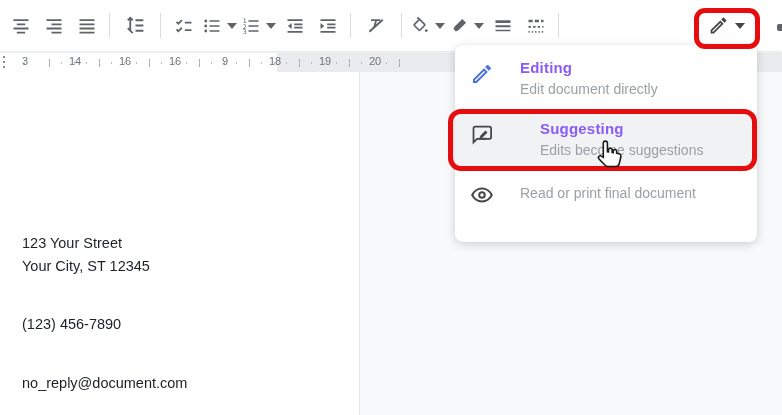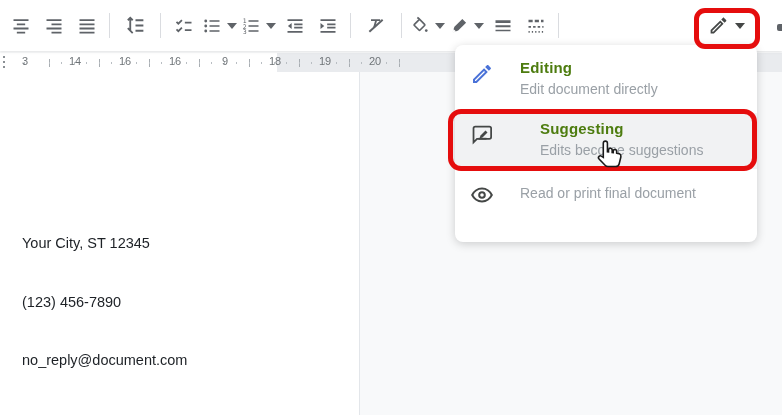--- a/index.html
+++ b/index.html
@@ -40,21 +40,21 @@
   .doc-text { position:absolute; left:22px; top:232px; z-index:2; color:#1d2126; font-size:14.5px; line-height:22.5px; }
   .doc-line.bold { font-weight:normal;margin-top:36px; }
 
   
   .menu { position:absolute; left:455px; top:45px; width:302px; height:197px; background:#fff; border-radius:8px;
           box-shadow:0 2px 10px rgba(0,0,0,.18); z-index:10; padding-top:7px; }
   .menu-item { position:relative; height:58px; padding:7px 16px 0 15px; display:flex; align-items:flex-start; }
   .menu-item.hovered { background:#f1f2f3; height:56px; margin-top:3px;gap:20px; }
   .mi-icon { width:24px; height:24px; margin-top:3px; flex:0 0 auto; }
   .mi-text { margin-left:26px; }
-  .mi-title { font-size:15px; font-weight:bold; color:#4d7c0f; letter-spacing:.2px; }
+  .mi-title { font-size:15px; font-weight:bold; color:#8b5cf6; letter-spacing:.2px; }
   .mi-desc { font-size:14px; color:#9aa0a6; margin-top:5px; }
 
   
   .redbox { position:absolute; border:5px solid #e50d0d; border-radius:11px; z-index:20; pointer-events:none; }
   .redbox-toolbar { left:694px; top:8px; width:66px; height:41px; }
   .redbox-suggesting { left:448px; top:109px; width:309px; height:62px; border-radius:13px; }
 
   
   .cursor { position:absolute; left:594px; top:138px; z-index:30; }
 </style>
@@ -184,20 +184,21 @@
     <span class="ruler-num" style="left:75px">14</span>
     <span class="ruler-num" style="left:125px">16</span>
     <span class="ruler-num" style="left:175px">16</span>
     <span class="ruler-num" style="left:225px">9</span>
     <span class="ruler-num" style="left:275px">18</span>
     <span class="ruler-num" style="left:325px">19</span>
     <span class="ruler-num" style="left:375px">20</span>
   </div>
 
   <div class="doc-text">
+    <div class="doc-line">123 Your Street</div>
     <div class="doc-line">Your City, ST 12345</div>
     <div class="doc-line bold">(123) 456-7890</div>
     <div class="doc-line bold">no_reply@document.com</div>
   </div>
 
   <div class="menu">
     <div class="menu-item">
       <svg class="mi-icon" viewBox="0 0 24 24" fill="#4a72d8">
           <path d="M3,17.25V21h3.75L17.81,9.94l-3.75-3.75L3,17.25z M5.92,19H5v-0.92l9.06-9.06l0.92,0.92L5.92,19z M20.71,7.04c0.39-0.39,0.39-1.02,0-1.41l-2.34-2.34c-0.39-0.39-1.02-0.39-1.41,0l-1.83,1.83l3.75,3.75L20.71,7.04z"></path>
         </svg>

